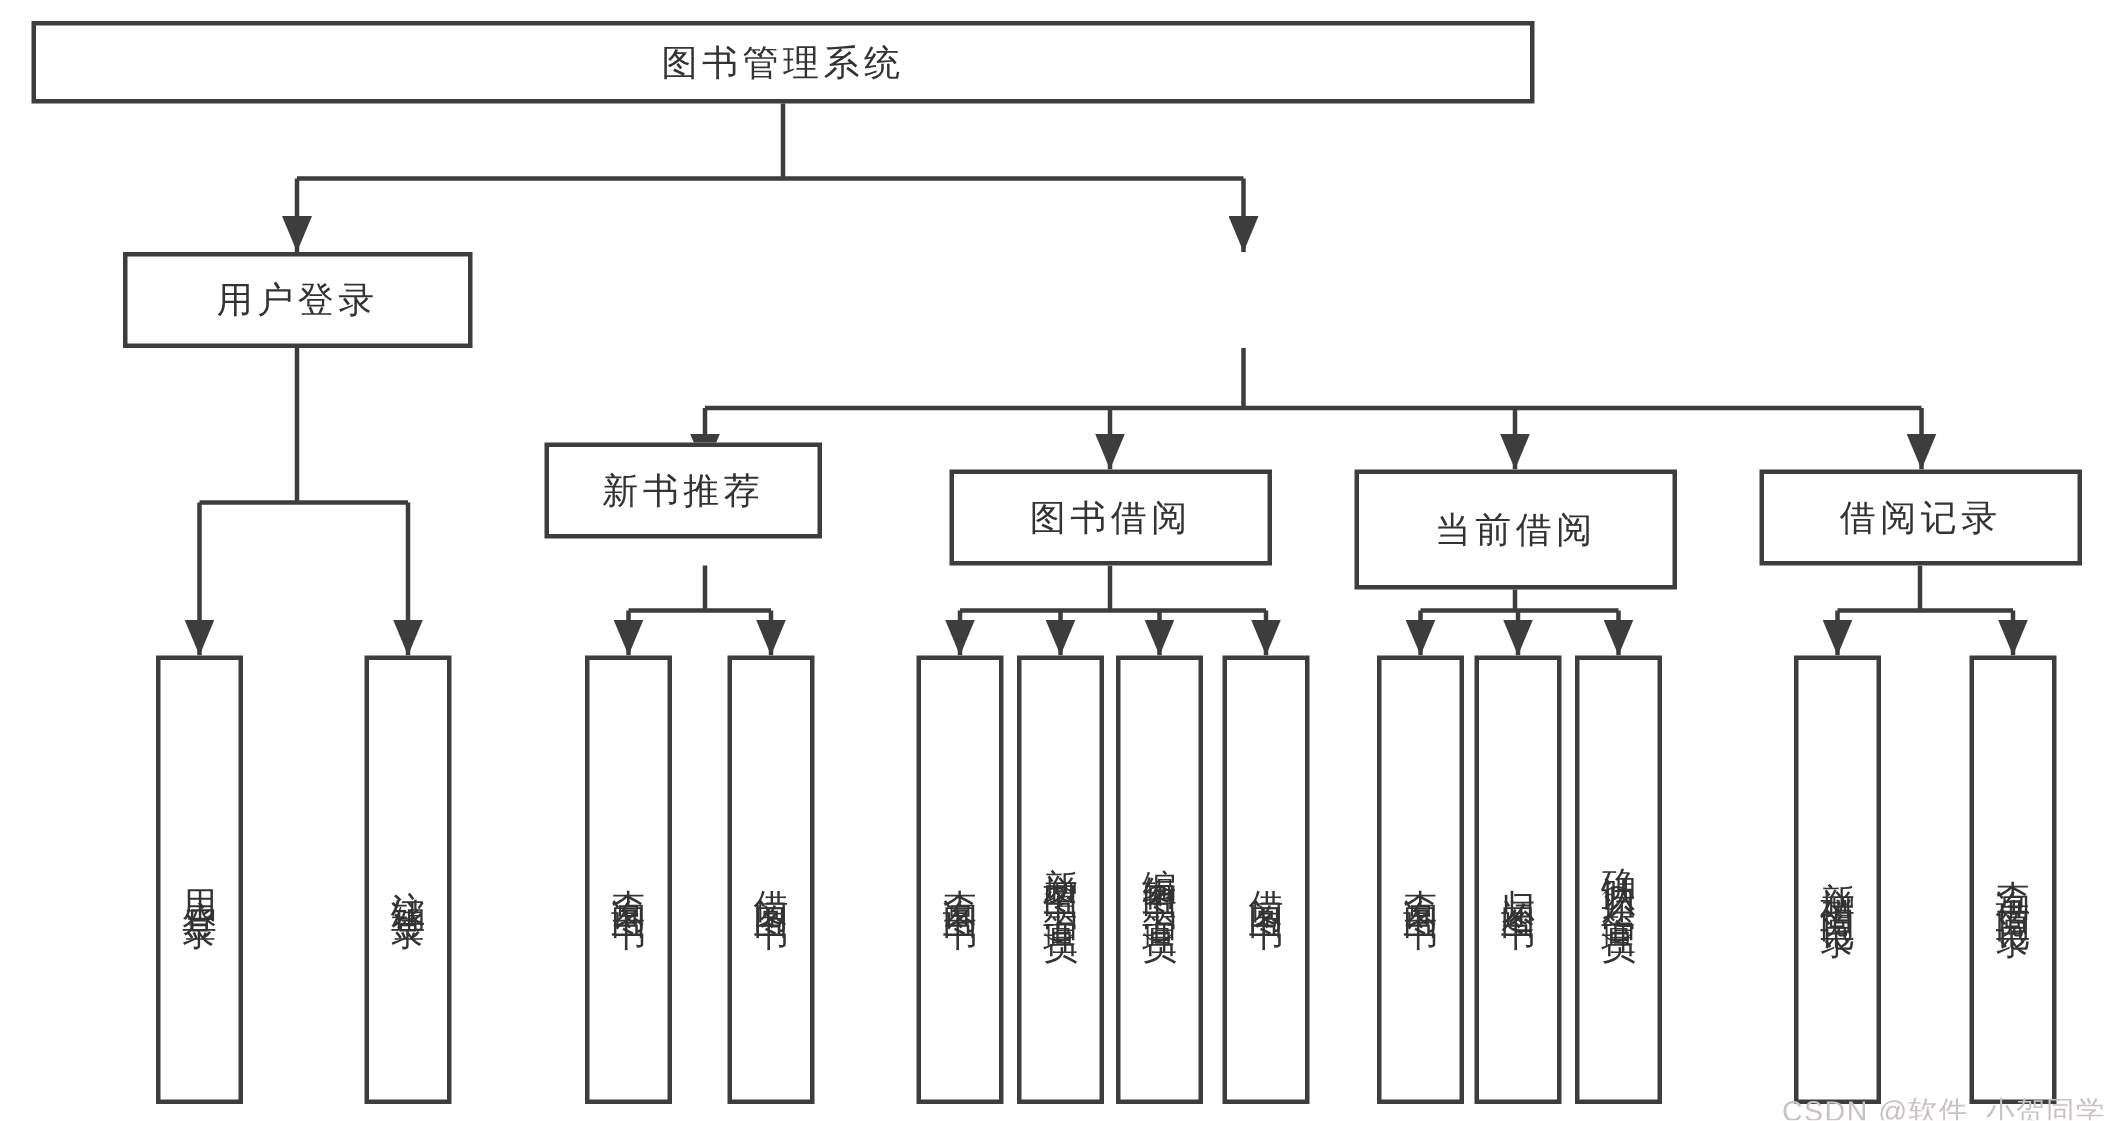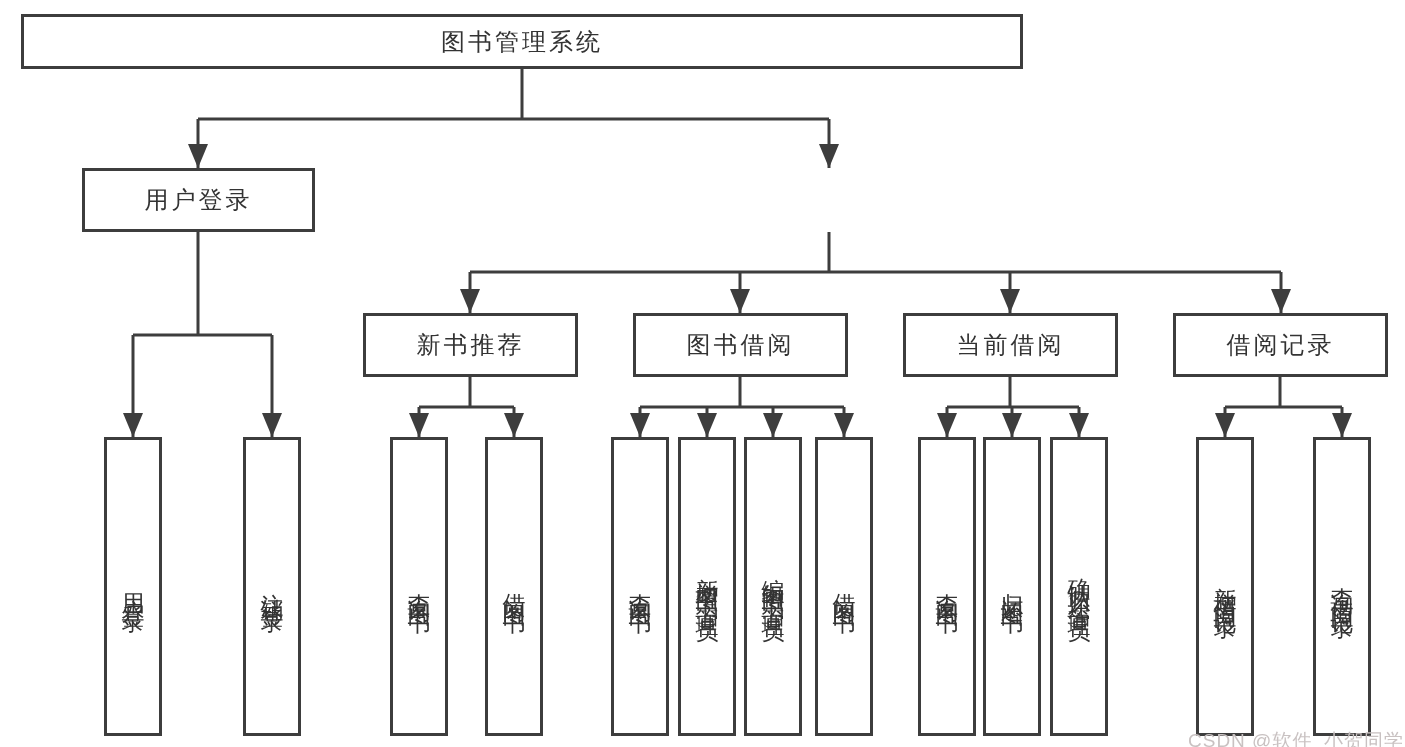--- a/index.html
+++ b/index.html
@@ -67,27 +67,27 @@
   </svg>
 
   <div class="node h" style="left:21px;top:14px;width:1002px;height:55px">
     <span>图书管理系统</span>
   </div>
 
   <div class="node h" style="left:82px;top:168px;width:233px;height:64px">
     <span>用户登录</span>
   </div>
 
-  <div class="node h" style="left:363px;top:313px;width:215px;height:64px">
+  <div class="node h" style="left:363px;top:295px;width:185px;height:64px">
     <span>新书推荐</span>
   </div>
   <div class="node h" style="left:633px;top:313px;width:215px;height:64px">
     <span>图书借阅</span>
   </div>
-  <div class="node h" style="left:903px;top:313px;width:215px;height:64px">
+  <div class="node h" style="left:903px;top:313px;width:215px;height:80px">
     <span>当前借阅</span>
   </div>
   <div class="node h" style="left:1173px;top:313px;width:215px;height:64px">
     <span>借阅记录</span>
   </div>
 
   <div class="node v" style="left:104px;top:437px;width:58px;height:299px">
     <span>用户登录</span>
   </div>
   <div class="node v" style="left:243px;top:437px;width:58px;height:299px">

